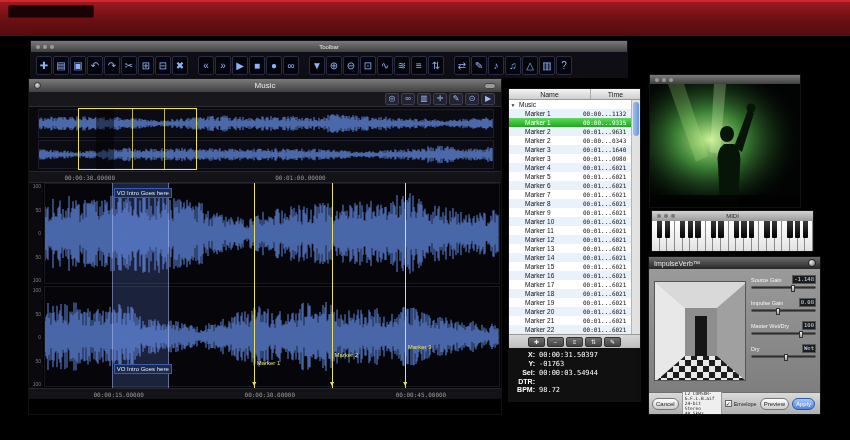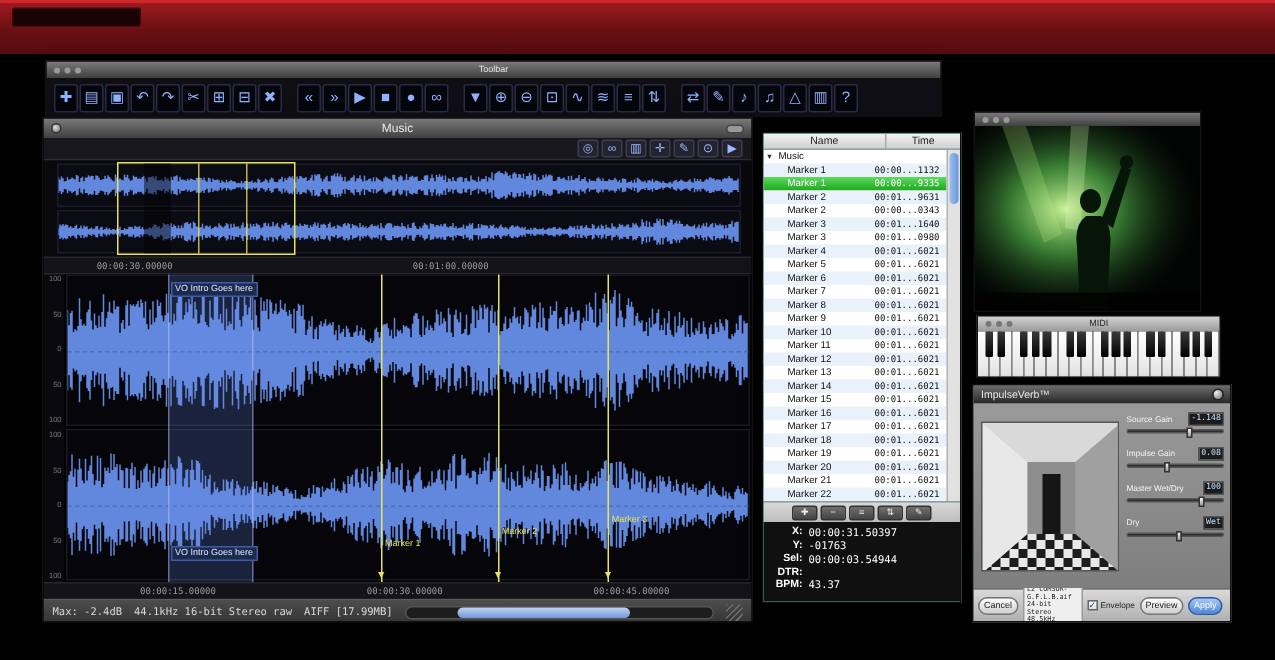--- a/index.html
+++ b/index.html
@@ -280,29 +280,20 @@
       </div>
     </div>
     <div class="bruler">
       <div class="rulerhost">
 
       <span class="rlab" style="left: 11%;">00:00:15.00000</span>
           <span class="rlab" style="left: 44%;">00:00:30.00000</span>
           <span class="rlab" style="left: 77%;">00:00:45.00000</span>
         </div>
     </div>
-    <div class="statusbar">
-      <span class="stxt">Max: -2.4dB</span>
-      <span class="stxt">44.1kHz 16-bit Stereo raw</span>
-      <span class="stxt">AIFF [17.99MB]</span>
-      <div class="hscroll">
-        <div class="hthumb"></div>
-      </div>
-      <div class="grip"></div>
-    </div>
   </div>
 
   <div class="win list-win">
     <div class="lheader">
       <span class="hname">Name</span>
       <span class="htime">Time</span>
     </div>
     <div class="lbody">
       <div class="lrows">
 
@@ -462,21 +453,21 @@
         <div class="iline">
         <span class="ilabel">Sel:</span>
         <span class="ival">00:00:03.54944</span>
       </div>
         <div class="iline">
         <span class="ilabel">DTR:</span>
         <span class="ival"></span>
       </div>
         <div class="iline">
         <span class="ilabel">BPM:</span>
-        <span class="ival">43.37</span>
+        <span class="ival">98.72</span>
       </div>
       </div>
   </div>
 
   <div class="win video-win">
     <div class="titlebar">
       <span class="dots"></span>
       <span></span>
     </div>
     <div class="video-body">

